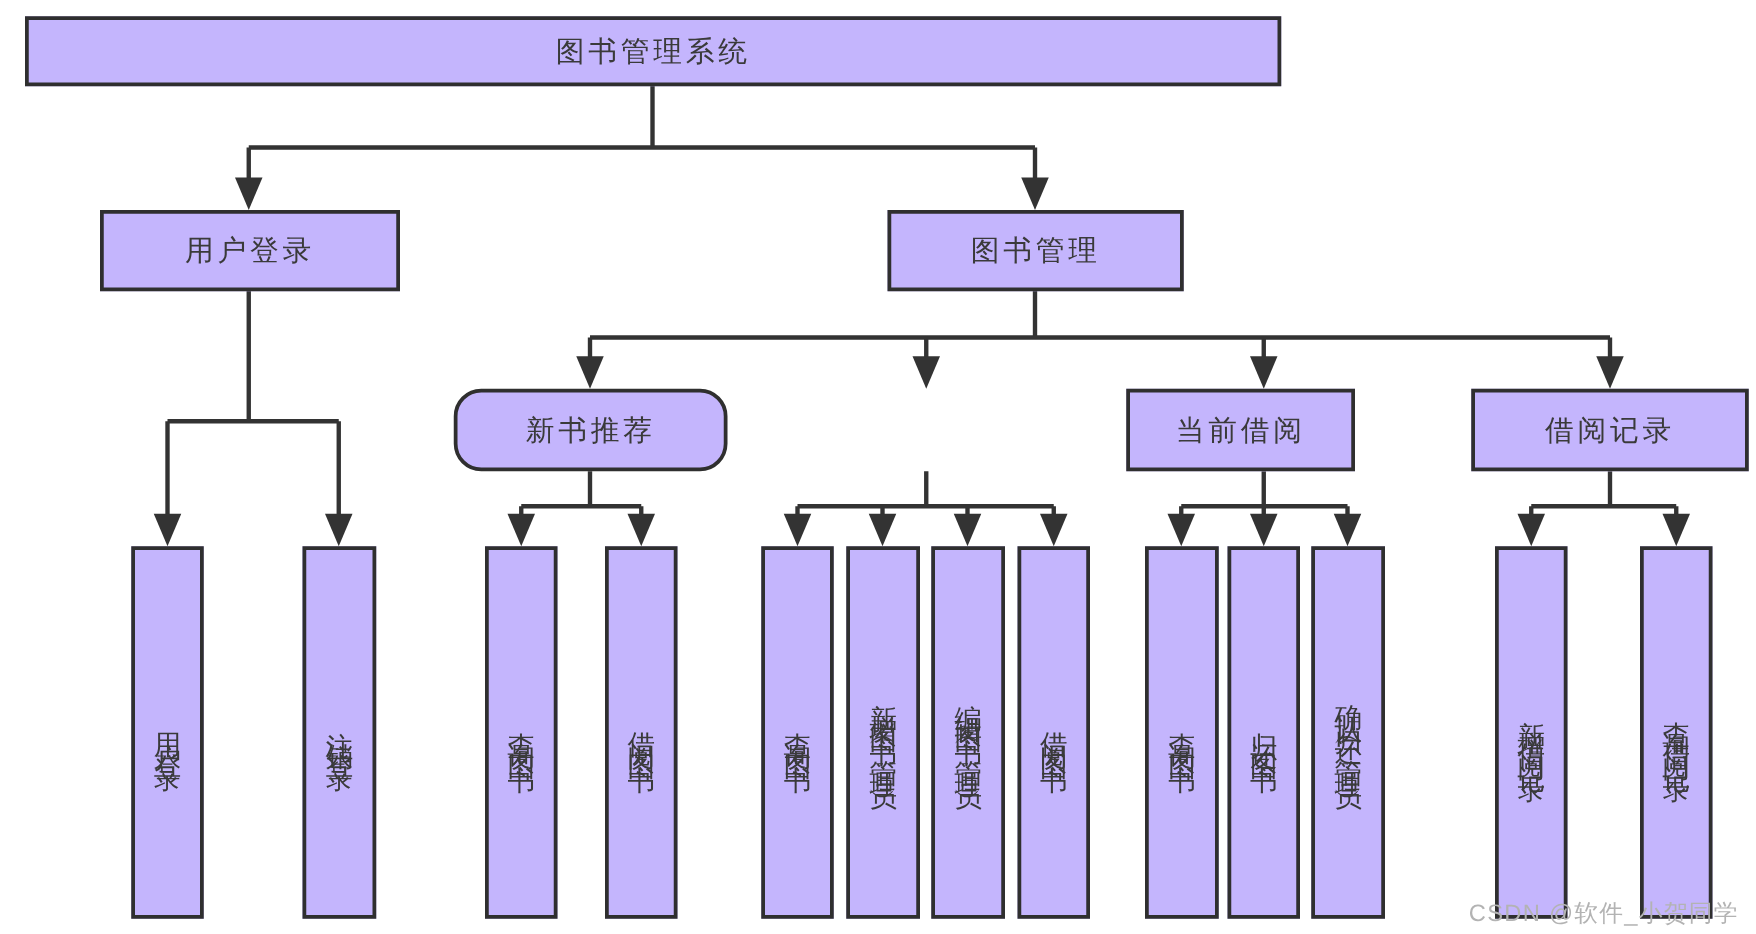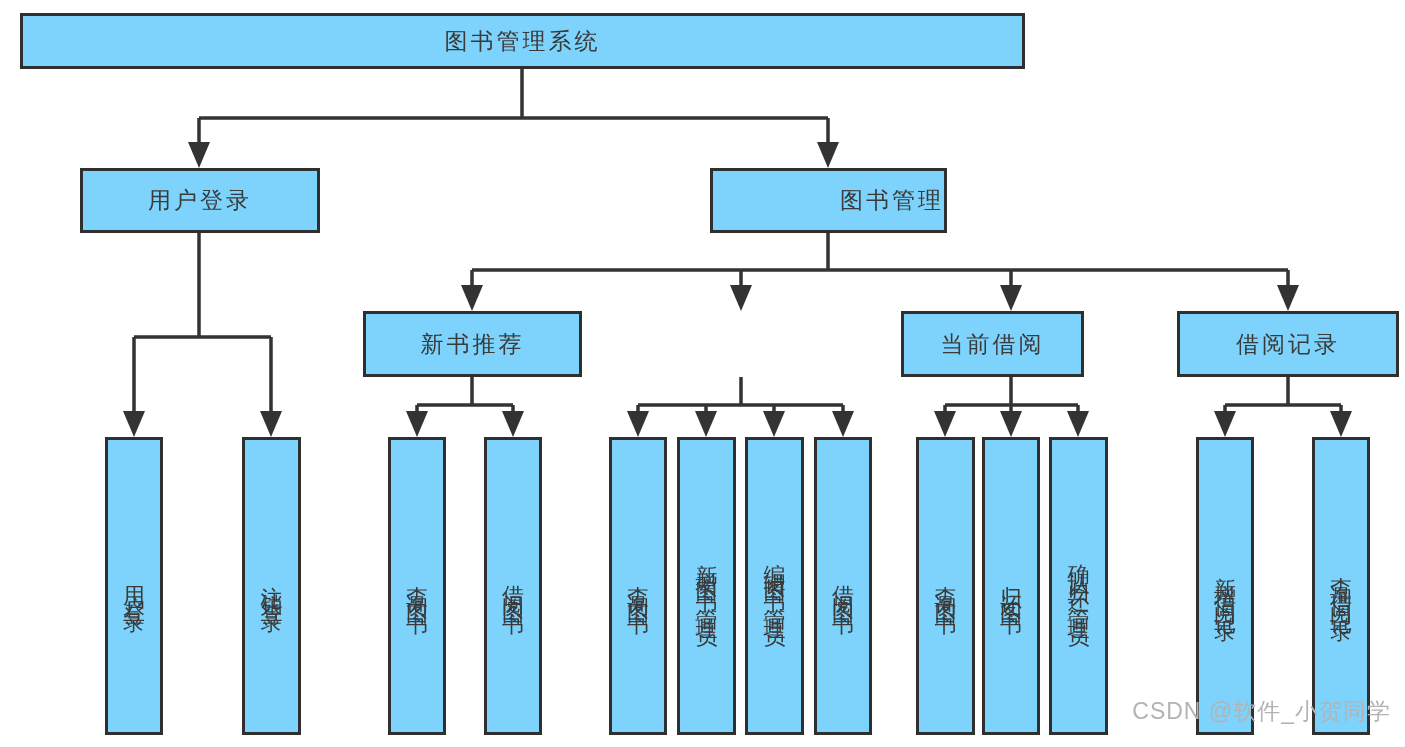--- a/index.html
+++ b/index.html
@@ -18,21 +18,21 @@
   .connectors {
     position: absolute;
     left: 0;
     top: 0;
     width: 1405px;
     height: 747px;
   }
   .node {
     position: absolute;
     box-sizing: border-box;
-    background: #7dd3fc;
+    background: #c4b5fd;
     border: 3px solid #2f2f2f;
     display: flex;
     align-items: center;
     justify-content: center;
     color: #3a3a3a;
   }
   .hbox {
     font-size: 23px;
     letter-spacing: 3px;
     white-space: nowrap;
@@ -42,22 +42,22 @@
     text-orientation: mixed;
     font-size: 22px;
     letter-spacing: 9px;
     line-height: 1.1;
     color: #3a3a3a;
     white-space: nowrap;
   }
   .watermark {
     position: absolute;
     right: 14px;
-    bottom: 20px;
-    font-size: 23px;
+    bottom: 3px;
+    font-size: 19px;
     color: #b3b3b3;
     letter-spacing: 1px;
     white-space: nowrap;
   }
 </style>
 </head>
 <body>
 
 <div class="canvas">
 
@@ -94,25 +94,25 @@
     </g>
   </svg>
 
   <div class="node hbox" style="left:20px; top:13px; width:1005px; height:56px;">
     <span>图书管理系统</span>
   </div>
 
   <div class="node hbox" style="left:80px; top:168px; width:240px; height:65px;">
     <span>用户登录</span>
   </div>
-  <div class="node hbox" style="left:710px; top:168px; width:237px; height:65px;justify-content:flex-end;">
+  <div class="node hbox" style="left:710px; top:168px; width:237px; height:65px;">
     <span>图书管理</span>
   </div>
 
-  <div class="node hbox" style="left:363px; top:311px; width:219px; height:66px;">
+  <div class="node hbox" style="left:363px; top:311px; width:219px; height:66px;border-radius:22px;">
     <span>新书推荐</span>
   </div>
   <div class="node hbox" style="left:901px; top:311px; width:183px; height:66px;">
     <span>当前借阅</span>
   </div>
   <div class="node hbox" style="left:1177px; top:311px; width:222px; height:66px;">
     <span>借阅记录</span>
   </div>
 
   <div class="node vbox" style="left:105px; top:437px; width:58px; height:298px;">

